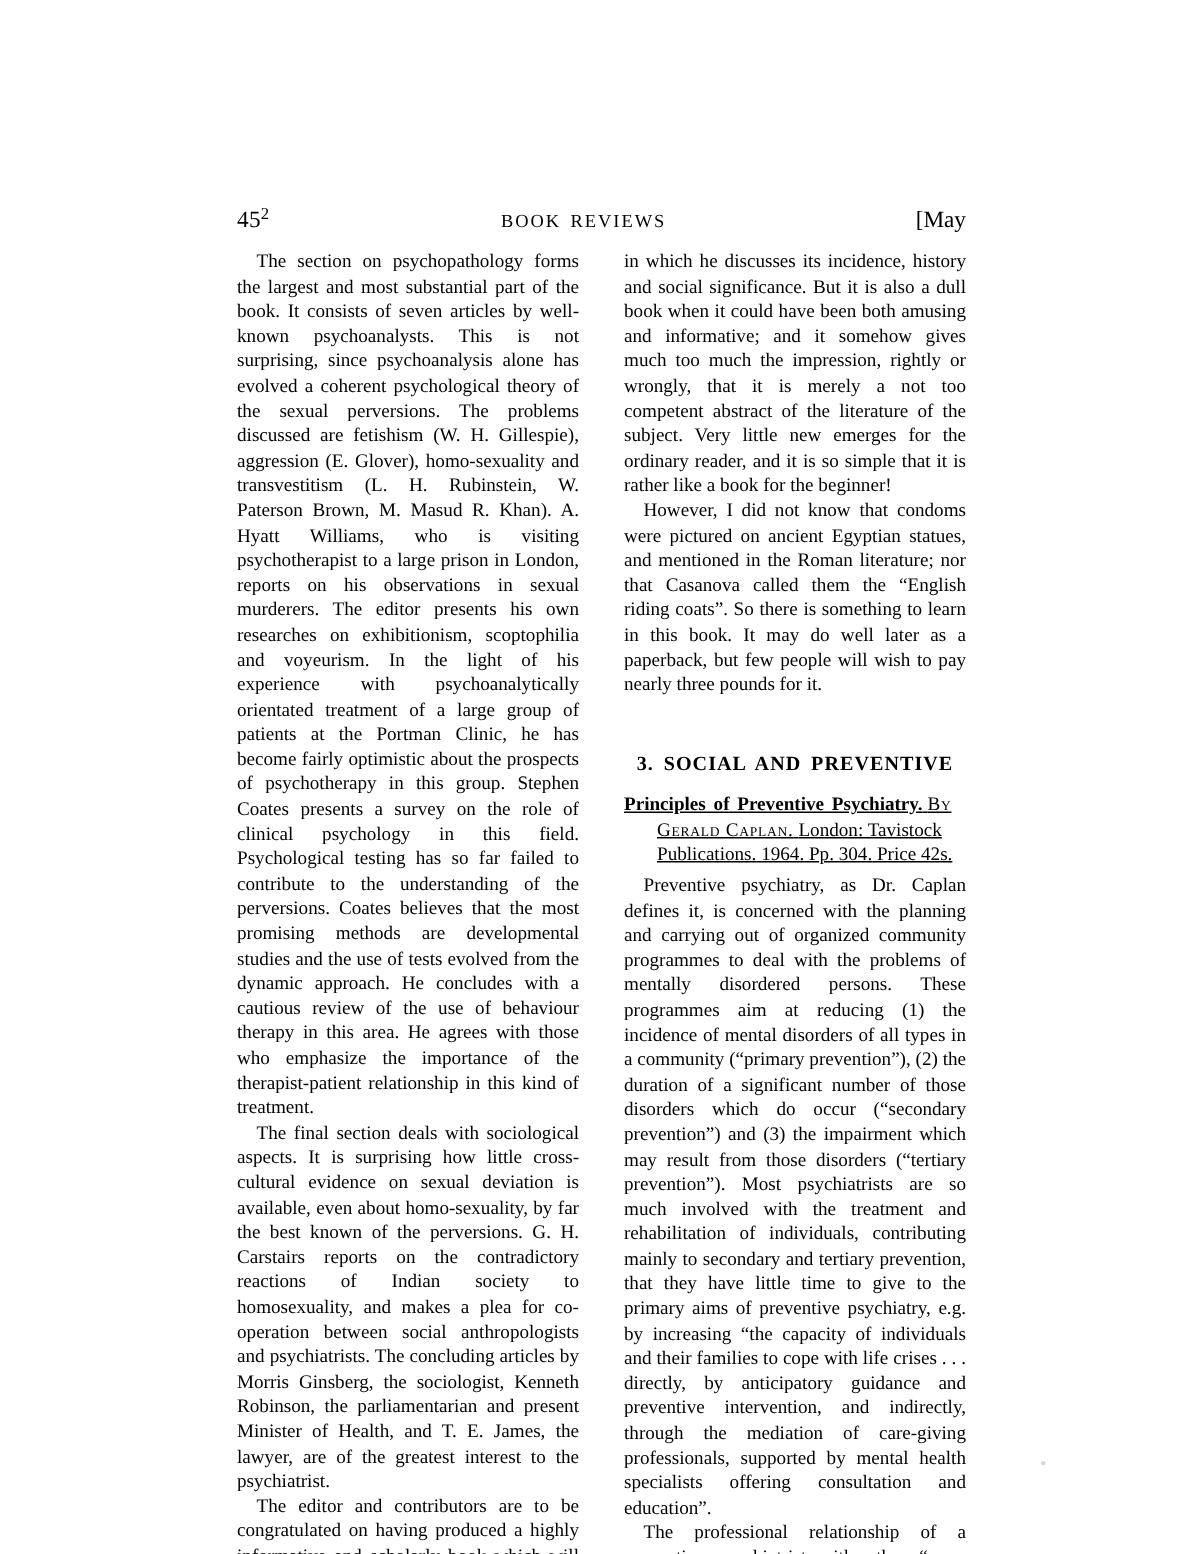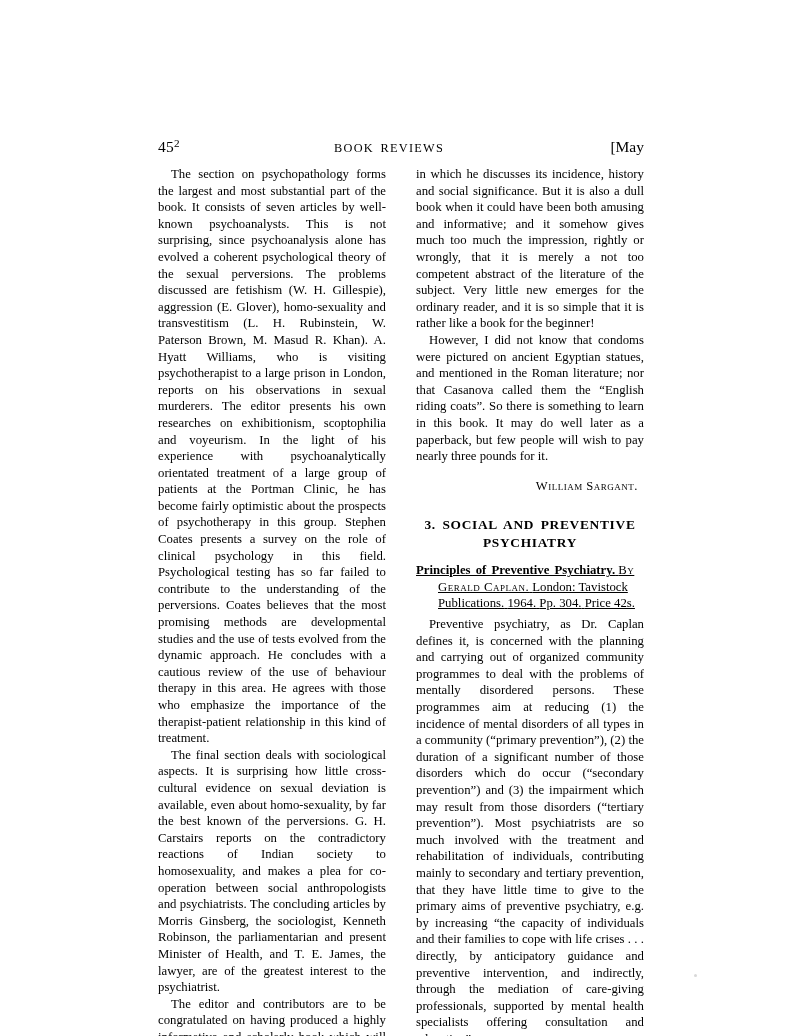--- a/index.html
+++ b/index.html
@@ -162,25 +162,23 @@
       <p class="body">The editor and contributors are to be congratulated on having produced a highly informative and scholarly book which will be greatly appreciated by therapists and research workers alike.</p>
 
     </div>
 
     <div class="col col-right">
 
       <p class="body noindent">in which he discusses its incidence, history and social significance. But it is also a dull book when it could have been both amusing and informative; and it somehow gives much too much the impression, rightly or wrongly, that it is merely a not too competent abstract of the literature of the subject. Very little new emerges for the ordinary reader, and it is so simple that it is rather like a book for the beginner!</p>
       <p class="body">However, I did not know that condoms were pictured on ancient Egyptian statues, and mentioned in the Roman literature; nor that Casanova called them the “English riding coats”. So there is something to learn in this book. It may do well later as a paperback, but few people will wish to pay nearly three pounds for it.</p>
 
       <div class="sp-sig-gap"></div>
-      <p class="signature"><span class="sc">William Sargant.</span></p>
 
       <div class="sp-before-h"></div>
       <p class="section-heading">3. SOCIAL AND PREVENTIVE</p>
-      <p class="section-heading">PSYCHIATRY</p>
       <div class="sp-after-h"></div>
 
       <p class="citation"><span class="title">Principles of Preventive Psychiatry.</span> <span class="sc">By Gerald Caplan.</span> <span>London: Tavistock Publications.</span> <span>1964.</span> <span>Pp. 304.</span> <span>Price 42s.</span></p>
 
       <div class="sp-after-cit"></div>
       <p class="body">Preventive psychiatry, as Dr. Caplan defines it, is concerned with the planning and carrying out of organized community programmes to deal with the problems of mentally disordered persons. These programmes aim at reducing (1) the incidence of mental disorders of all types in a community (“primary prevention”), (2) the duration of a significant number of those disorders which do occur (“secondary prevention”) and (3) the impairment which may result from those disorders (“tertiary prevention”). Most psychiatrists are so much involved with the treatment and rehabilitation of individuals, contributing mainly to secondary and tertiary prevention, that they have little time to give to the primary aims of preventive psychiatry, e.g. by increasing “the capacity of individuals and their families to cope with life crises . . . directly, by anticipatory guidance and preventive intervention, and indirectly, through the mediation of care-giving professionals, supported by mental health specialists offering consultation and education”.</p>
       <p class="body">The professional relationship of a preventive psychiatrist with other “care-giving professionals”, for example, clergy, schoolteachers, nurses, health visitors, welfare workers, is not that of doctor and patient, and he must be careful to avoid the kind of attitude which may lead others to feel that they are being “psycho-analysed”. Dr. Caplan’s chapters on “Types of Mental Health Consultation” and “A Method of Mental Health Consultation” are particularly rewarding and will be found helpful to all</p>
 
     </div>
 

